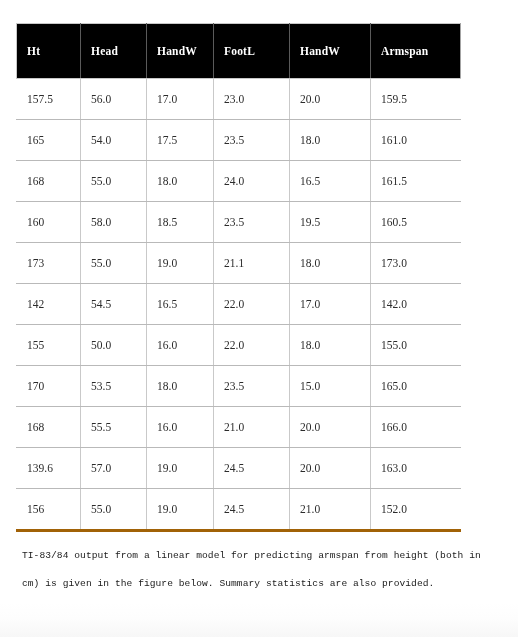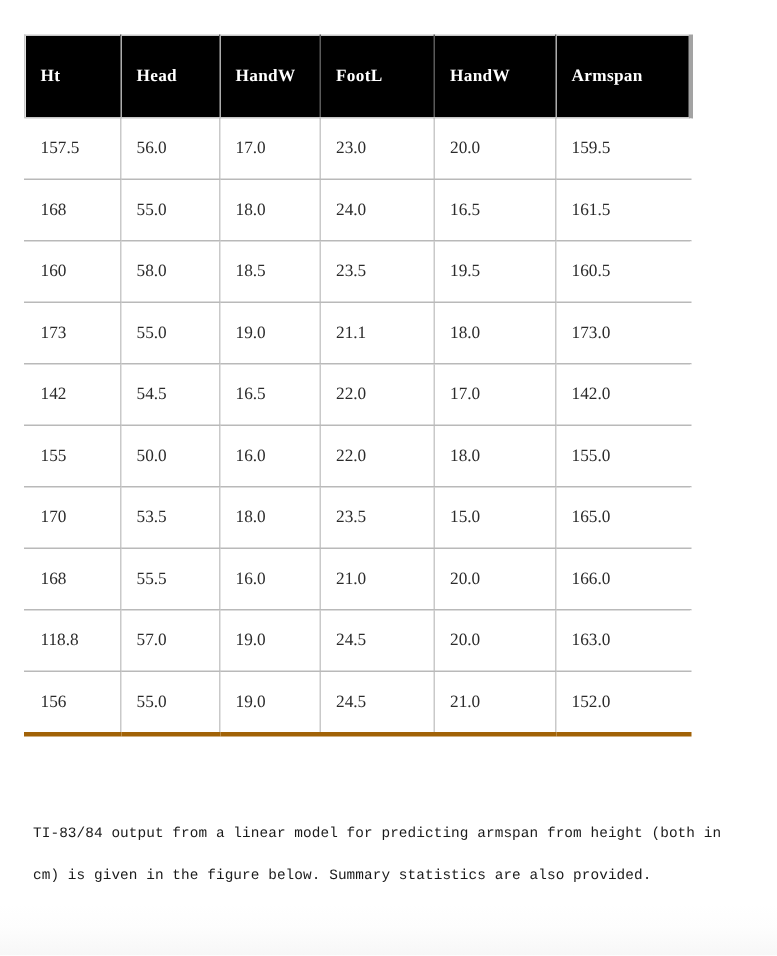--- a/index.html
+++ b/index.html
@@ -59,21 +59,21 @@
     height: 54px;
     vertical-align: middle;
     border-right: 1px solid #5a5a5a;
     border-top: 1px solid #c8c8c8;
     border-bottom: 1px solid #c8c8c8;
     letter-spacing: 0.2px;
     white-space: nowrap;
     overflow: hidden;
   }
   .data-table thead th:last-child {
-    border-right: 3px solid #a3a3a3;
+    border-right: 1px solid #a3a3a3;
   }
   .data-table thead th:first-child {
     border-left: 1px solid #c8c8c8;
   }
 
   .data-table tbody td {
     font-family: "Liberation Serif", serif;
     font-size: 11.5px;
     color: #2b2b2b;
     text-align: left;
@@ -142,20 +142,28 @@
     <tbody>
       <tr>
         <td>157.5</td>
         <td>56.0</td>
         <td>17.0</td>
         <td>23.0</td>
         <td>20.0</td>
         <td>159.5</td>
       </tr>
       <tr>
+        <td>165</td>
+        <td>54.0</td>
+        <td>17.5</td>
+        <td>23.5</td>
+        <td>18.0</td>
+        <td>161.0</td>
+      </tr>
+      <tr>
         <td>168</td>
         <td>55.0</td>
         <td>18.0</td>
         <td>24.0</td>
         <td>16.5</td>
         <td>161.5</td>
       </tr>
       <tr>
         <td>160</td>
         <td>58.0</td>
@@ -198,21 +206,21 @@
       </tr>
       <tr>
         <td>168</td>
         <td>55.5</td>
         <td>16.0</td>
         <td>21.0</td>
         <td>20.0</td>
         <td>166.0</td>
       </tr>
       <tr>
-        <td>118.8</td>
+        <td>139.6</td>
         <td>57.0</td>
         <td>19.0</td>
         <td>24.5</td>
         <td>20.0</td>
         <td>163.0</td>
       </tr>
       <tr>
         <td>156</td>
         <td>55.0</td>
         <td>19.0</td>

